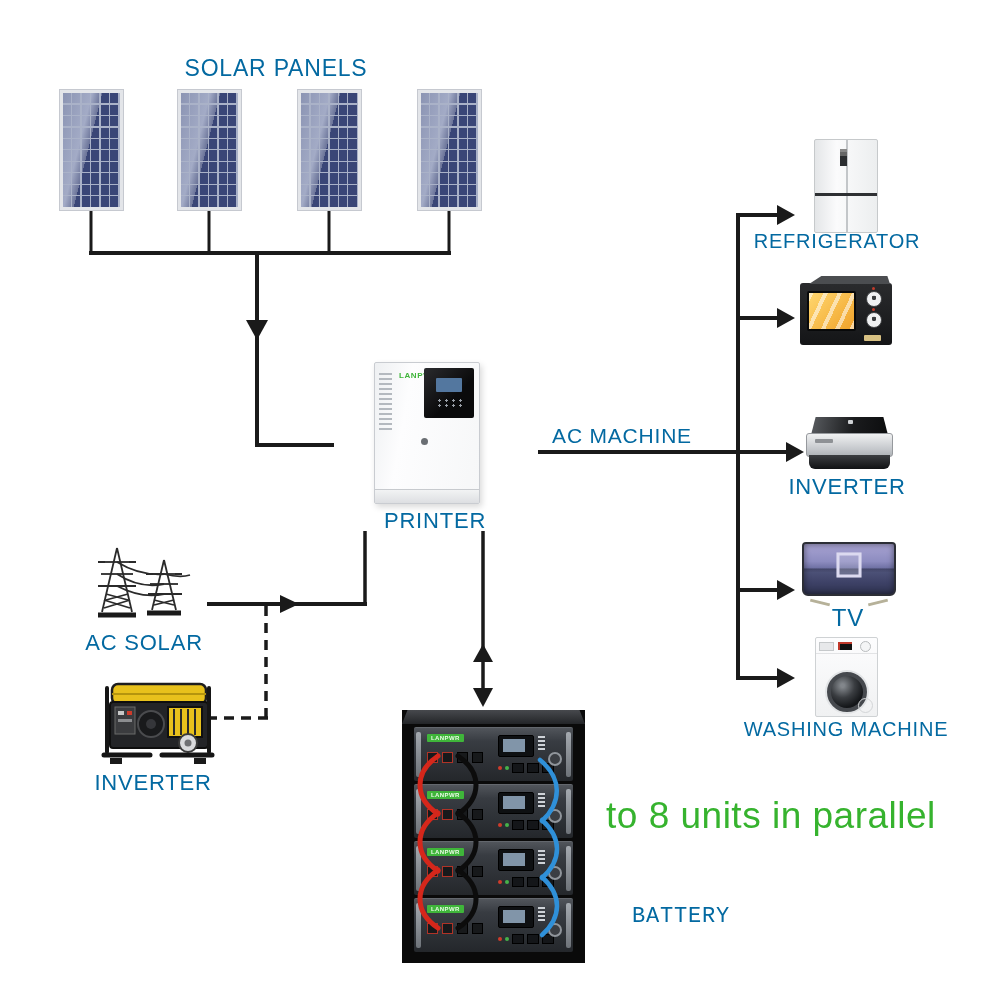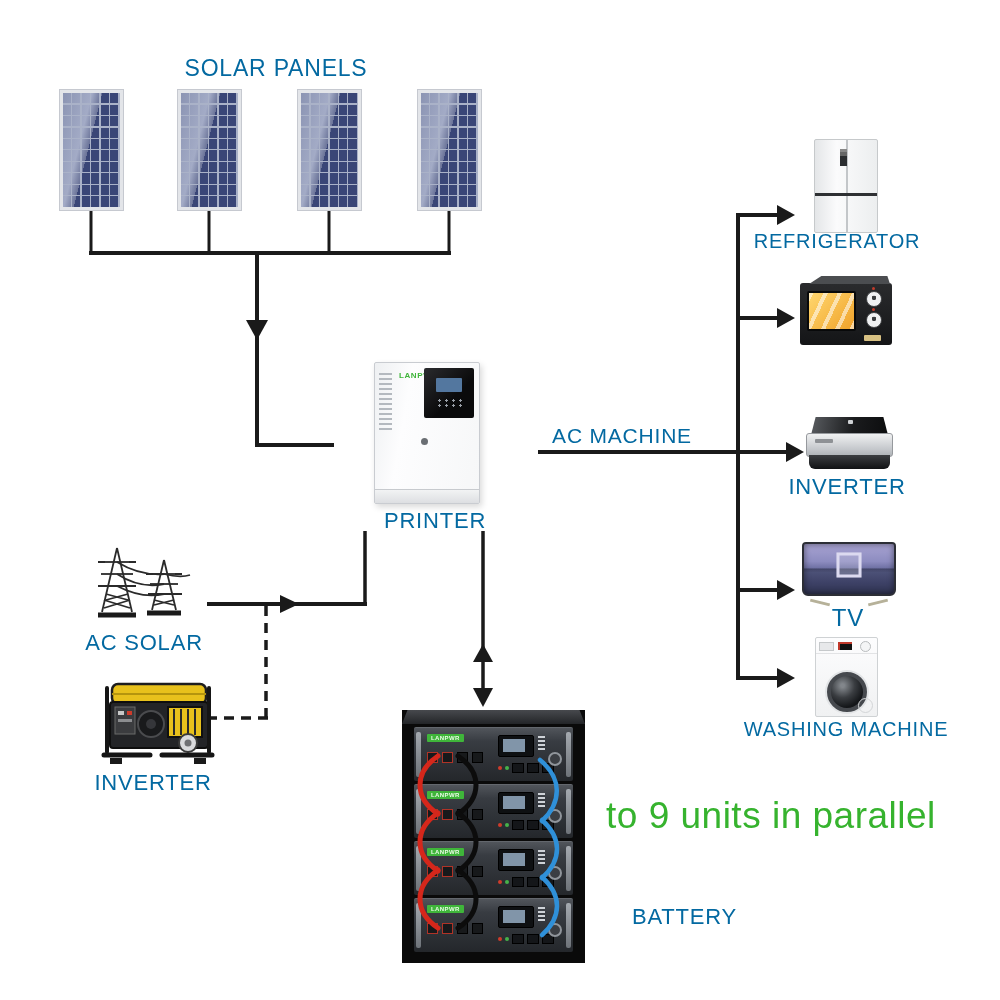--- a/index.html
+++ b/index.html
@@ -6,21 +6,21 @@
   .canvas{
     position:relative;width:1000px;height:1000px;background:#ffffff;overflow:hidden;
     font-family:"Liberation Sans", sans-serif;color:#222;
   }
   .wires{position:absolute;left:0;top:0;}
   .label{
     position:absolute;transform:translateX(-50%);white-space:nowrap;
     font-size:21px;letter-spacing:0.8px;color:#0369a1;
   }
   .label.title{font-size:23px;}
-  .label.left-align{transform:none;}
+  .label.left-align{transform:none;font-family:Liberation Mono, monospace;}
 
   
   .solar-panel{
     position:absolute;top:90px;width:63px;height:120px;box-sizing:border-box;
     border:3px solid #e3e5e9;box-shadow:0 0 0 1px #c6c9d0;
     background:
       repeating-linear-gradient(to right, rgba(0,0,0,0) 0 8px, #aab2c8 8px 9.5px),
       repeating-linear-gradient(to bottom, rgba(0,0,0,0) 0 10px, #aab2c8 10px 11.5px),
       linear-gradient(104deg, #8b94b3 0%, #a3abc6 34%, #6a7398 46%, rgba(0,0,0,0) 46%),
       var(--panel-blue);
@@ -450,17 +450,17 @@
         <g style="stroke:var(--cable-blue)" stroke-width="4.5">
           <path d="M138 50 C160 68 160 92 140 111"></path>
           <path d="M140 110 C160 128 160 150 140 168"></path>
           <path d="M140 167 C160 185 160 207 140 225"></path>
         </g>
       </g>
     </svg>
   </div>
 
   <div class="note">
-    <div>to 9 units in parallel</div>
+    <div>to 8 units in parallel</div>
   </div>
   <div class="label left-align" style="left:632px;top:904px;font-size:22px">BATTERY</div>
 
 </div>
 
 </body></html>

